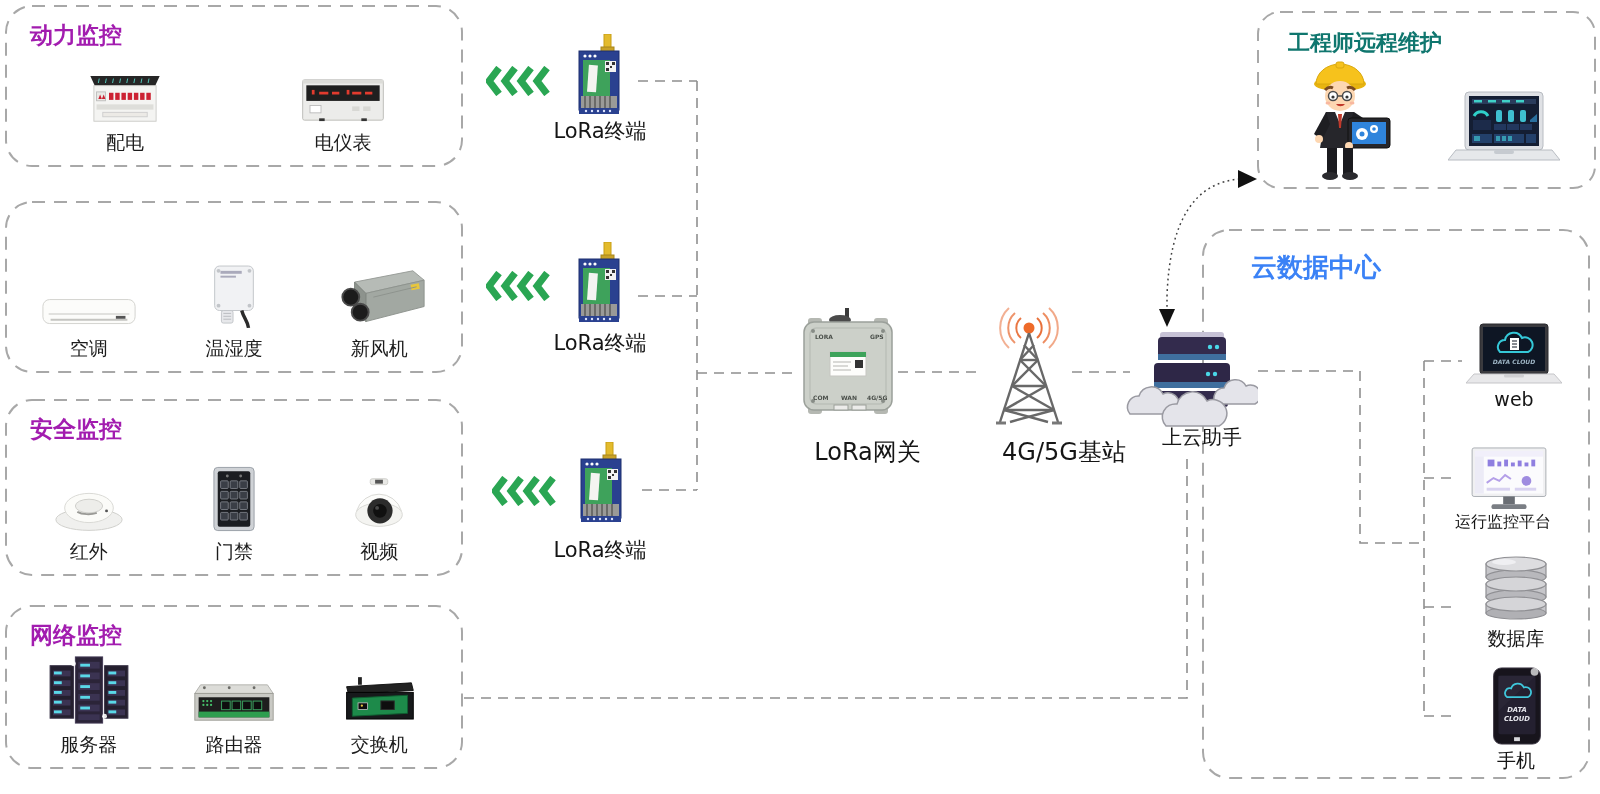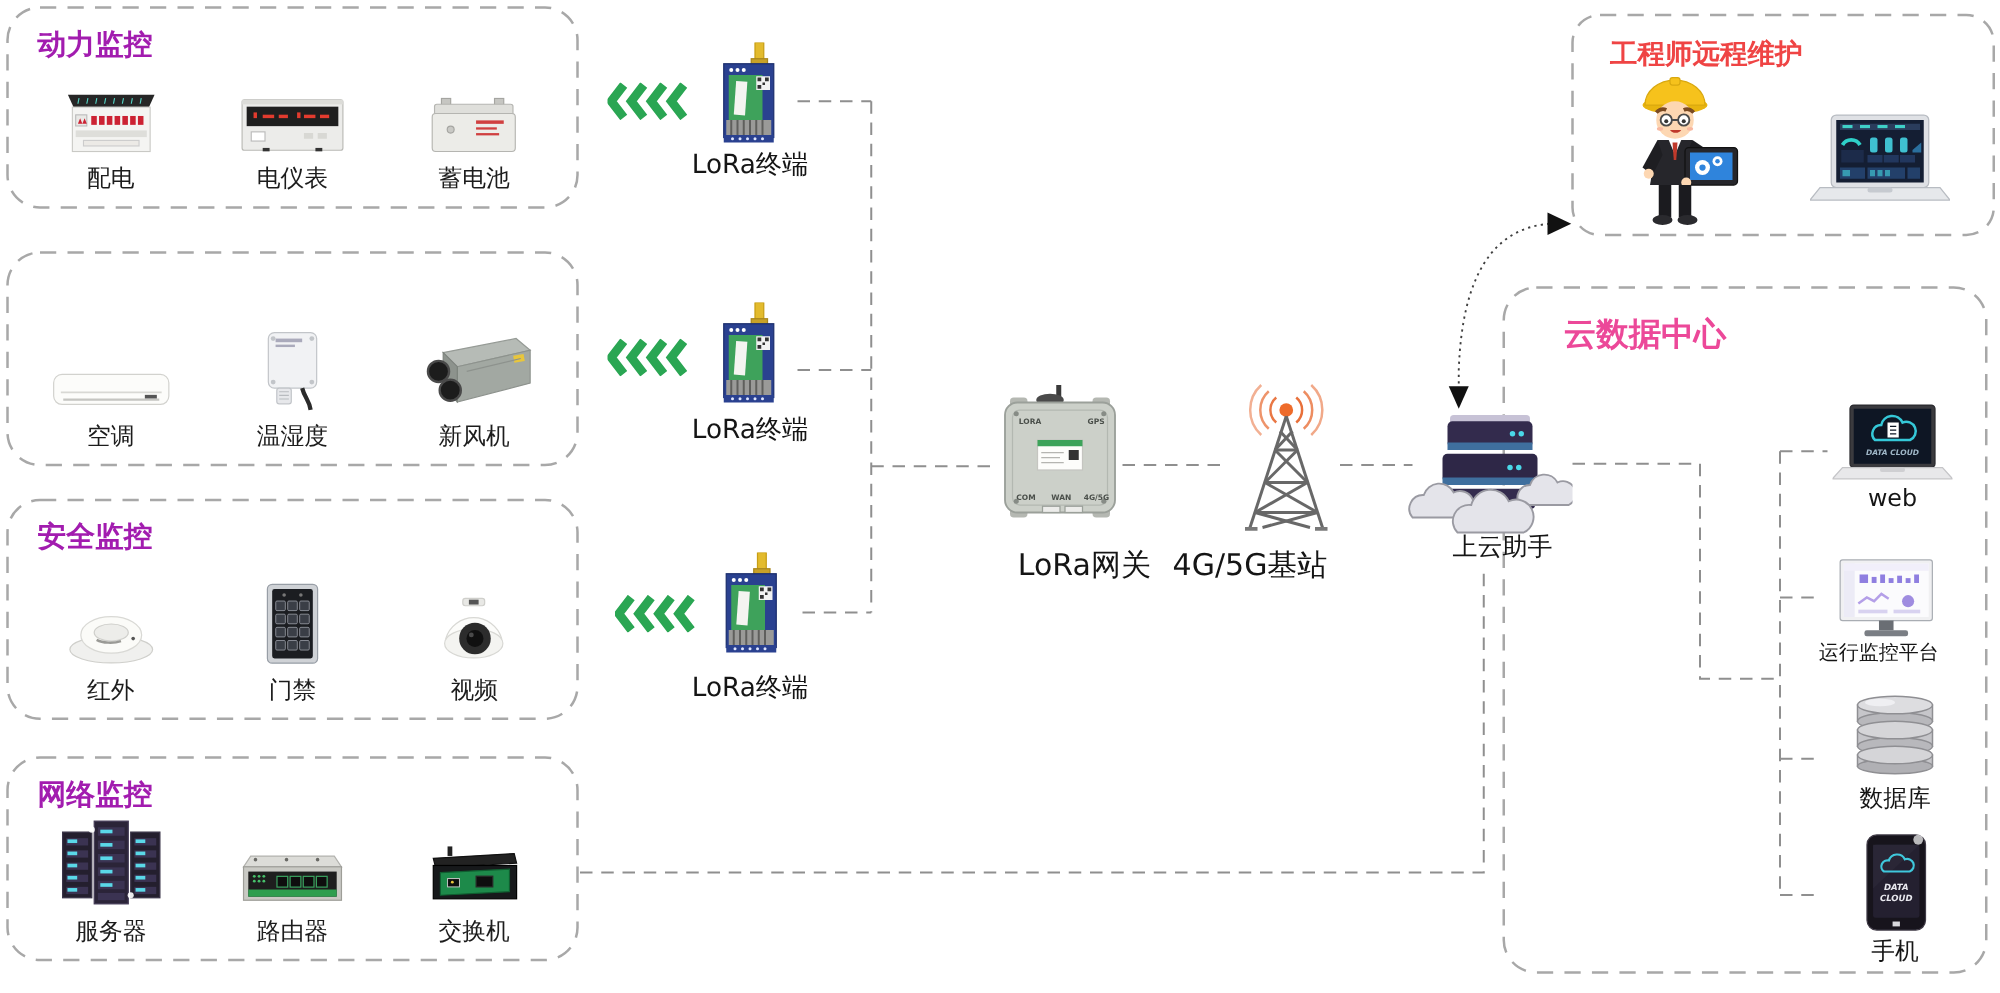--- a/index.html
+++ b/index.html
@@ -10,22 +10,22 @@
   .items{position:absolute;left:10px;right:10px;bottom:10px;display:flex;}
   .item{flex:1;display:flex;flex-direction:column;align-items:center;}
   .item .ic{height:62px;display:flex;align-items:flex-end;justify-content:center;}
   .item .lb{font-size:19px;margin-top:6px;color:#1c1c1c;text-align:right;}
   .node-label{position:absolute;text-align:center;color:#151515;}
   .t-label{font-size:21px;}
   .big-label{font-size:24px;}
   .mid-label{font-size:20px;}
   .sm-label{font-size:19px;}
   .xs-label{font-size:16px;}
-  .eng-title{font-size:22px;font-weight:bold;margin:16px 0 13px 30px;color:#ef4444;}
-  .cloud-title{font-size:26px;font-weight:bold;margin:20px 0 0 48px;color:#ec4899;}
+  .eng-title{font-size:22px;font-weight:bold;margin:16px 0 13px 30px;color:#0f766e;}
+  .cloud-title{font-size:26px;font-weight:bold;margin:20px 0 0 48px;color:#3b82f6;}
   svg{display:block;}
 </style>
 </head>
 <body>
 
 <svg class="abs" style="left:0;top:0;z-index:0;" width="1600" height="794" viewBox="0 0 1600 794">
   <g fill="none" stroke="#a8a8a8" stroke-width="2" stroke-dasharray="13 9">
     <rect x="6" y="6" width="456" height="160" rx="26"></rect>
     <rect x="6" y="202" width="456" height="170" rx="26"></rect>
     <rect x="6" y="400" width="456" height="175" rx="26"></rect>
@@ -110,37 +110,20 @@
               <rect x="58" y="33" width="8" height="5"></rect>
               <rect x="70" y="33" width="8" height="5"></rect>
             </g>
           <g fill="#333">
               <rect x="22" y="46" width="6" height="3"></rect>
               <rect x="68" y="46" width="6" height="3"></rect>
             </g>
         </svg>
       </div>
       <div class="lb">电仪表</div>
-    </div>
-    <div class="item">
-      <div class="ic">
-        <svg width="74" height="48" viewBox="0 0 80 52">
-          <rect x="12" y="3" width="8" height="8" fill="#c6c6c2" stroke="#a5a5a1"></rect>
-          <rect x="58" y="3" width="8" height="8" fill="#c6c6c2" stroke="#a5a5a1"></rect>
-          <rect x="6" y="8" width="68" height="10" rx="2" fill="#dfdfdb" stroke="#b5b5b1"></rect>
-          <rect x="4" y="16" width="72" height="33" rx="3" fill="#ecece8" stroke="#b5b5b1"></rect>
-          <g fill="#d04040">
-              <rect x="42" y="22" width="24" height="3"></rect>
-              <rect x="42" y="28" width="18" height="2"></rect>
-              <rect x="42" y="33" width="20" height="2"></rect>
-            </g>
-          <circle cx="20" cy="30" r="3" fill="#c9c9c5" stroke="#a5a5a1"></circle>
-        </svg>
-      </div>
-      <div class="lb">蓄电池</div>
     </div>
   </div>
 </div>
 
 <div class="abs" style="left:6px;top:202px;width:456px;height:170px;z-index:2;">
   <div class="items">
     <div class="item">
       <div class="ic">
         <svg width="96" height="34" viewBox="0 0 100 34">
           <rect x="2" y="3" width="96" height="25" rx="7" fill="#fcfcfa" stroke="#d2d2ce"></rect>
@@ -545,21 +528,21 @@
     <line x1="30" y1="120" x2="74" y2="132"></line>
       <line x1="80" y1="120" x2="36" y2="132"></line>
     <line x1="50" y1="55" x2="64" y2="70"></line>
       <line x1="60" y1="55" x2="46" y2="70"></line>
   </g>
   <g stroke="#787878" stroke-width="3">
       <line x1="22" y1="133" x2="32" y2="133"></line>
       <line x1="78" y1="133" x2="88" y2="133"></line>
     </g>
 </svg>
-<div class="node-label big-label" style="left:920px;top:436px;width:160px;">4G/5G基站</div>
+<div class="node-label big-label" style="left:984px;top:436px;width:160px;">4G/5G基站</div>
 
 <svg class="abs" style="left:1124px;top:322px;z-index:2;" width="134" height="106" viewBox="0 0 134 106">
   <rect x="36" y="10" width="64" height="7" rx="3" fill="#c7c2d6"></rect>
   <rect x="34" y="15" width="68" height="21" rx="4" fill="#332b4d"></rect>
   <rect x="34" y="32" width="68" height="6" fill="#3f6f9e"></rect>
   <g fill="#4ad8e8">
       <circle cx="86" cy="25" r="2.2"></circle>
       <circle cx="93" cy="25" r="2.2"></circle>
     </g>
   <rect x="30" y="41" width="76" height="23" rx="4" fill="#2e2747"></rect>

